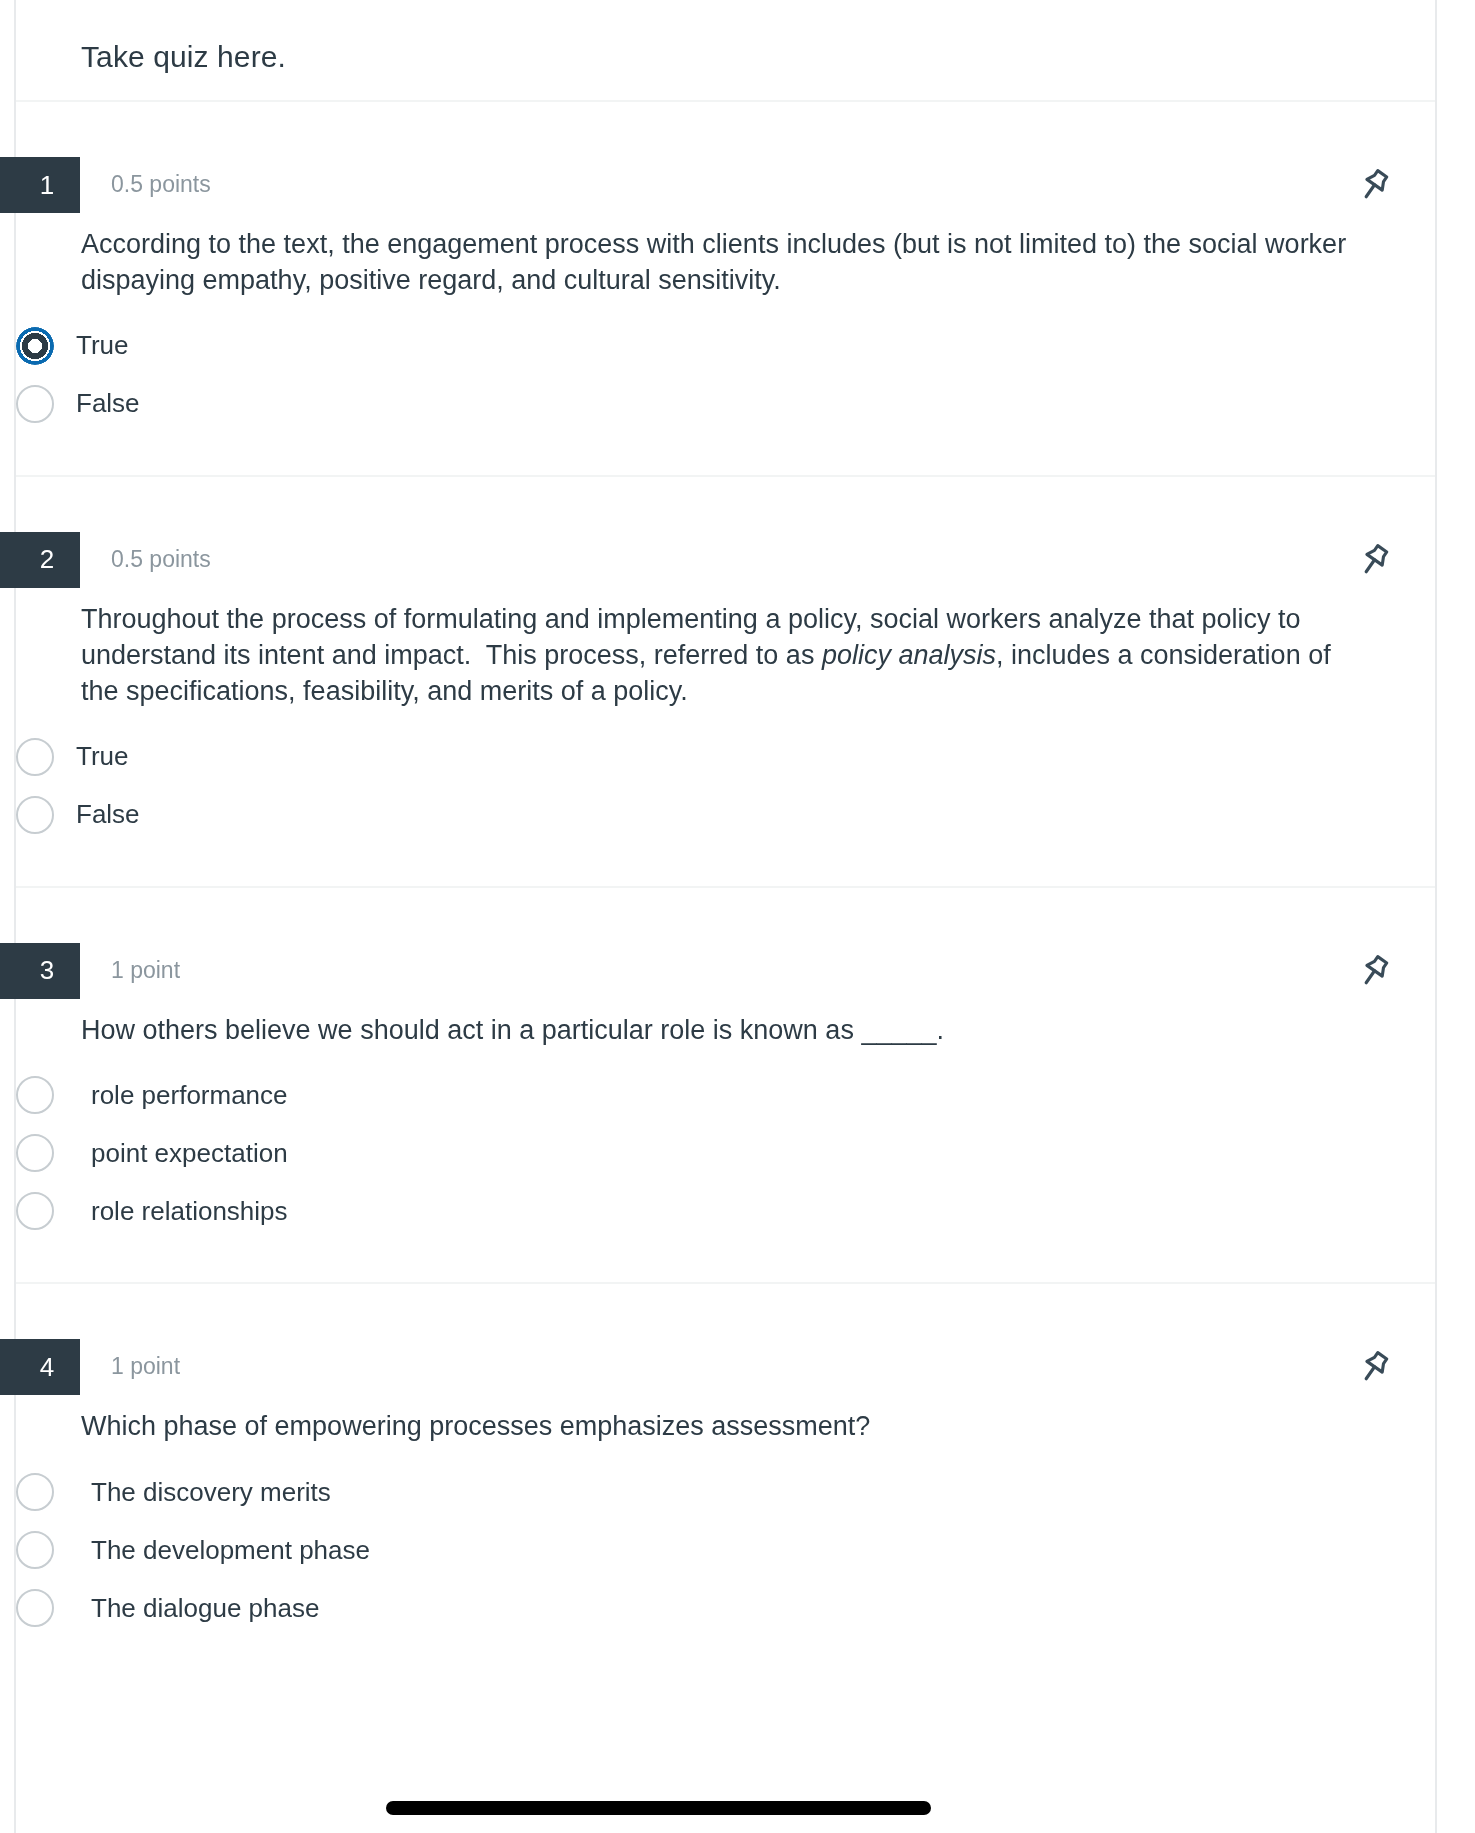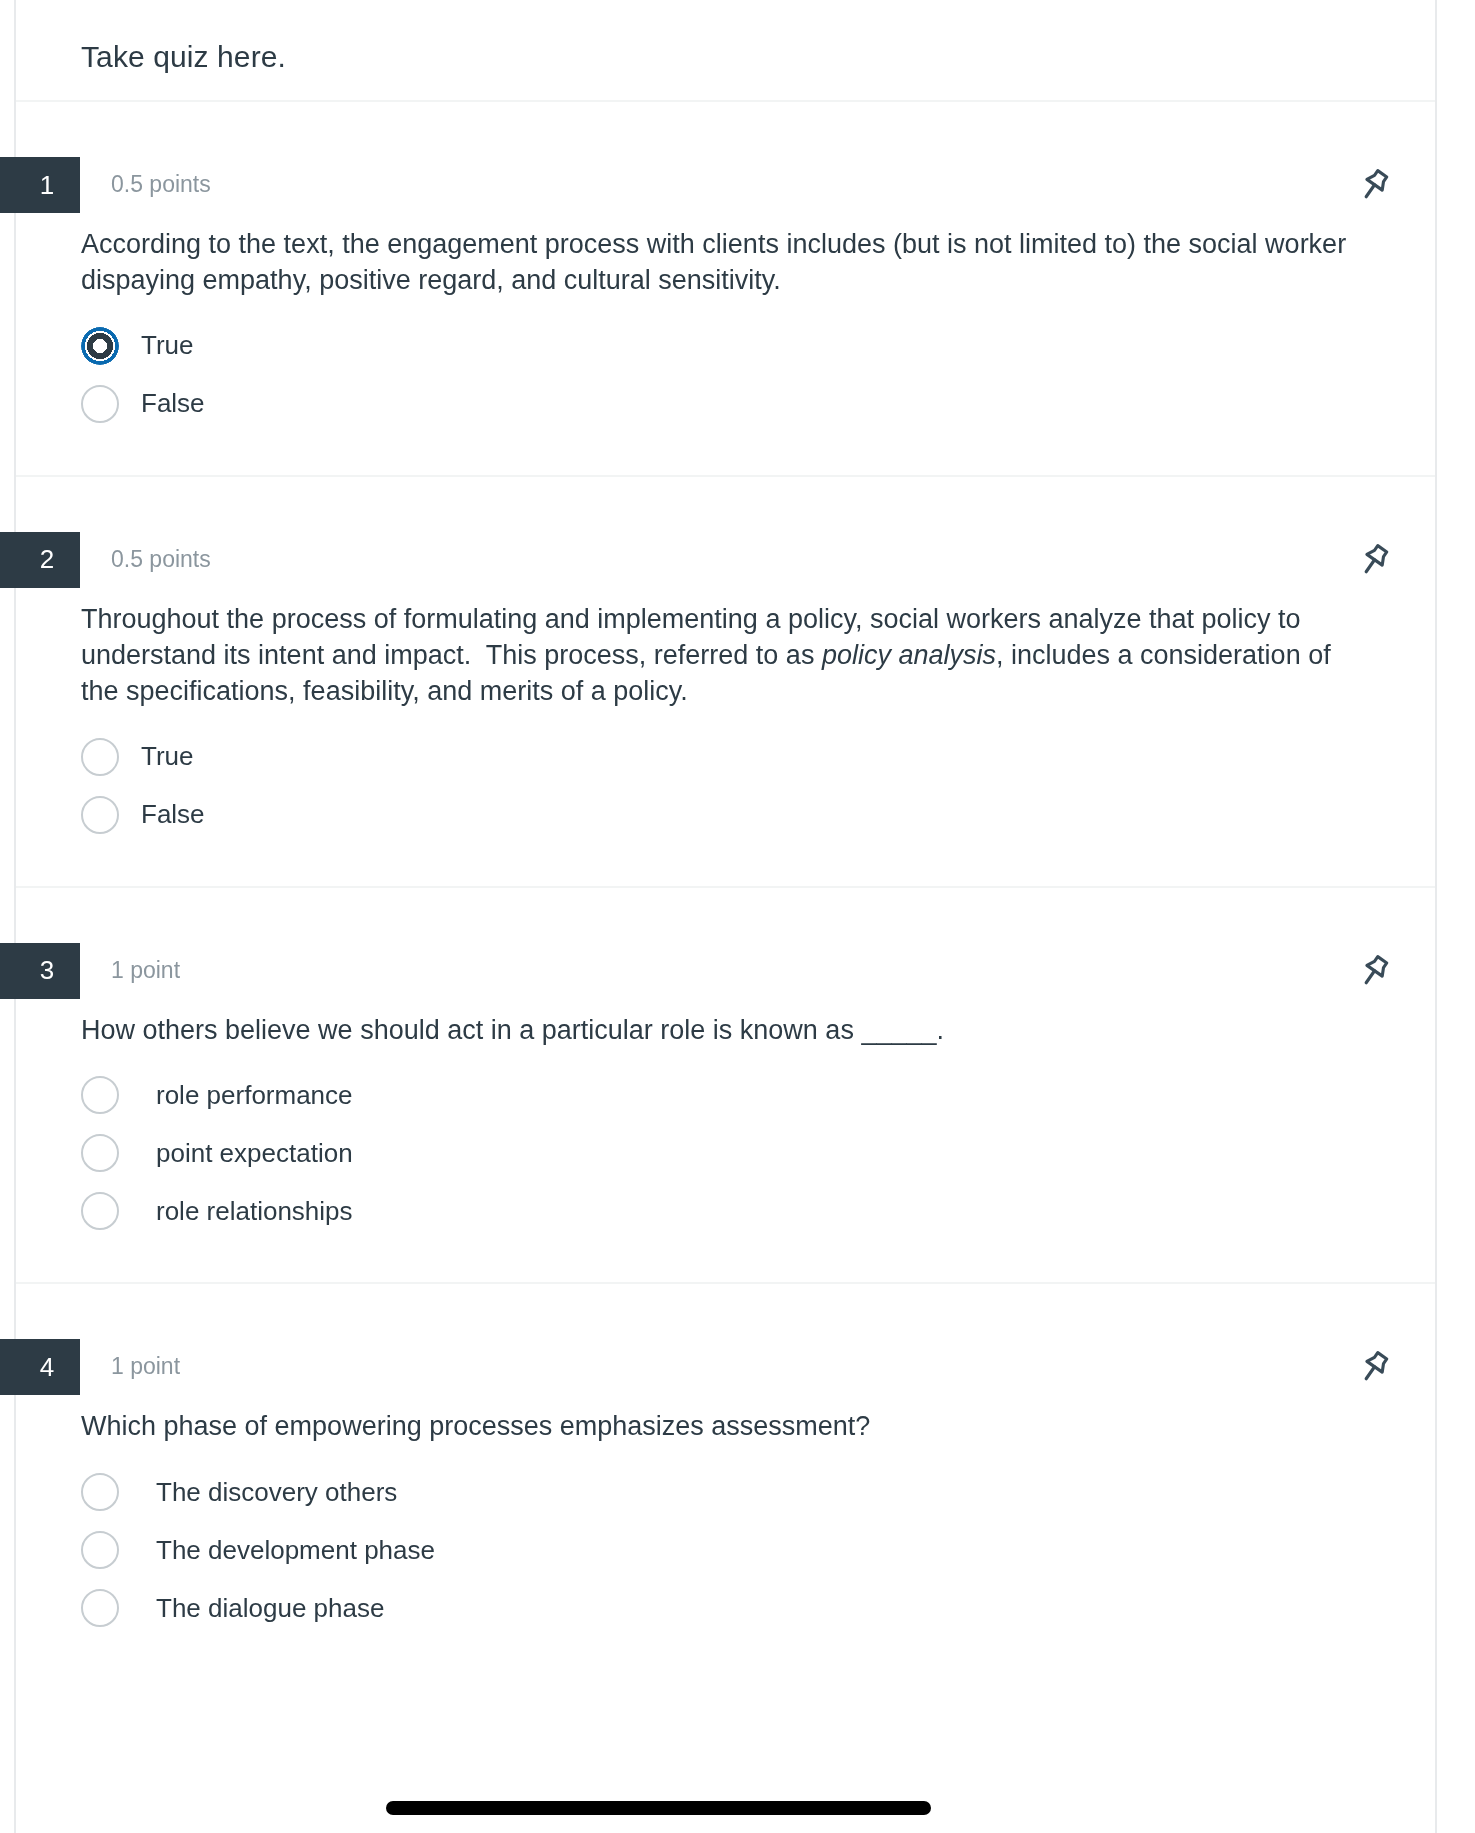--- a/index.html
+++ b/index.html
@@ -94,21 +94,20 @@
     color: #2d3b45;
   }
   .q-text em { }
 
   .options { margin-top: 18px; }
 
   .option {
     display: flex;
     align-items: center;
     min-height: 58px;
-    padding-left: 65px;
   }
 
   .radio {
     flex: 0 0 auto;
     width: 38px;
     height: 38px;
     border-radius: 50%;
     border: 2px solid #c7cdd1;
     background: #ffffff;
   }
@@ -244,21 +243,21 @@
       <path d="M9 3.2h6v3.1l2.1 4.2H6.9L9 6.3z"></path>
       <path d="M12 10.5v8"></path>
     </g>
   </svg>
 </div>
           </div>
           <div class="q-text">Which phase of empowering processes emphasizes assessment?</div>
           <div class="options">
             <div class="option">
               <span class="radio"></span>
-              <span class="option-label indented">The discovery others</span>
+              <span class="option-label indented">The discovery merits</span>
             </div>
             <div class="option">
               <span class="radio"></span>
               <span class="option-label indented">The development phase</span>
             </div>
             <div class="option">
               <span class="radio"></span>
               <span class="option-label indented">The dialogue phase</span>
             </div>
           </div>

